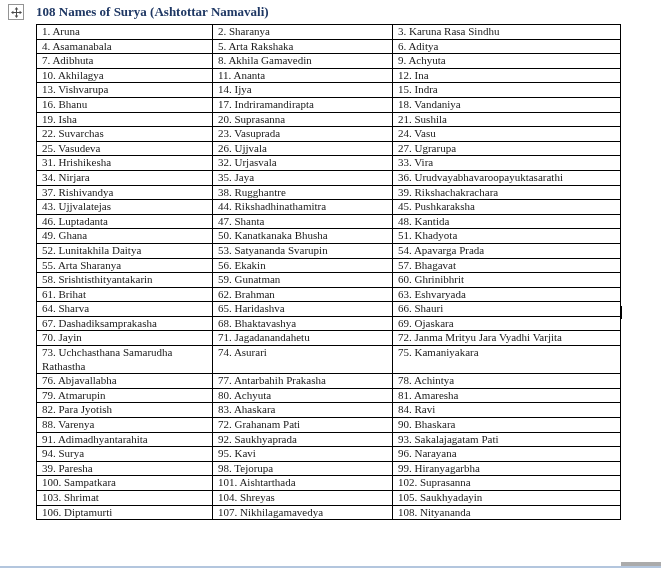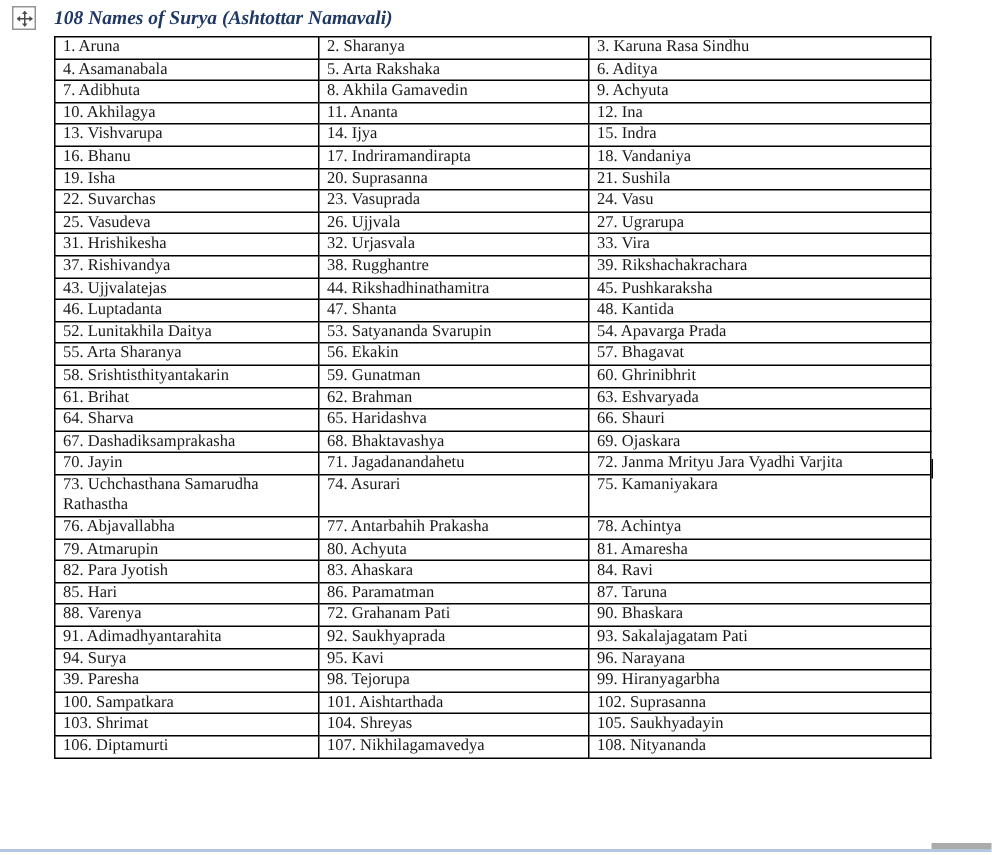--- a/index.html
+++ b/index.html
@@ -93,21 +93,21 @@
         <line x1="1.8" y1="5.5" x2="9.2" y2="5.5" stroke-width="1"></line>
         <polygon points="5.5,0 3.7,2.4 7.3,2.4" stroke="none"></polygon>
         <polygon points="5.5,11 3.7,8.6 7.3,8.6" stroke="none"></polygon>
         <polygon points="0,5.5 2.4,3.7 2.4,7.3" stroke="none"></polygon>
         <polygon points="11,5.5 8.6,3.7 8.6,7.3" stroke="none"></polygon>
       </g>
     </svg>
   </span>
 </div>
 
-<div class="doc-title" style="color: rgb(31, 56, 100); font-style: italic;">108 Names of Surya (Ashtottar Namavali)</div>
+<div class="doc-title" style="color: rgb(31, 56, 100);">108 Names of Surya (Ashtottar Namavali)</div>
 
 <table class="names-table">
   <colgroup>
     <col class="col-1">
     <col class="col-2">
     <col class="col-3">
   </colgroup>
   <tbody>
       <tr>
         <td>1. Aruna</td>
@@ -153,35 +153,45 @@
         <td>25. Vasudeva</td>
         <td>26. Ujjvala</td>
         <td>27. Ugrarupa</td>
       </tr>
       <tr>
         <td>31. Hrishikesha</td>
         <td>32. Urjasvala</td>
         <td>33. Vira</td>
       </tr>
       <tr>
+        <td>34. Nirjara</td>
+        <td>35. Jaya</td>
+        <td>36. Urudvayabhavaroopayuktasarathi</td>
+      </tr>
+      <tr>
         <td>37. Rishivandya</td>
         <td>38. Rugghantre</td>
         <td>39. Rikshachakrachara</td>
       </tr>
       <tr>
         <td>43. Ujjvalatejas</td>
         <td>44. Rikshadhinathamitra</td>
         <td>45. Pushkaraksha</td>
       </tr>
       <tr>
         <td>46. Luptadanta</td>
         <td>47. Shanta</td>
         <td>48. Kantida</td>
       </tr>
       <tr>
+        <td>49. Ghana</td>
+        <td>50. Kanatkanaka Bhusha</td>
+        <td>51. Khadyota</td>
+      </tr>
+      <tr>
         <td>52. Lunitakhila Daitya</td>
         <td>53. Satyananda Svarupin</td>
         <td>54. Apavarga Prada</td>
       </tr>
       <tr>
         <td>55. Arta Sharanya</td>
         <td>56. Ekakin</td>
         <td>57. Bhagavat</td>
       </tr>
       <tr>
@@ -223,25 +233,20 @@
         <td>79. Atmarupin</td>
         <td>80. Achyuta</td>
         <td>81. Amaresha</td>
       </tr>
       <tr>
         <td>82. Para Jyotish</td>
         <td>83. Ahaskara</td>
         <td>84. Ravi</td>
       </tr>
       <tr>
-        <td>85. Hari</td>
-        <td>86. Paramatman</td>
-        <td>87. Taruna</td>
-      </tr>
-      <tr>
         <td>88. Varenya</td>
         <td>72. Grahanam Pati</td>
         <td>90. Bhaskara</td>
       </tr>
       <tr>
         <td>91. Adimadhyantarahita</td>
         <td>92. Saukhyaprada</td>
         <td>93. Sakalajagatam Pati</td>
       </tr>
       <tr>

